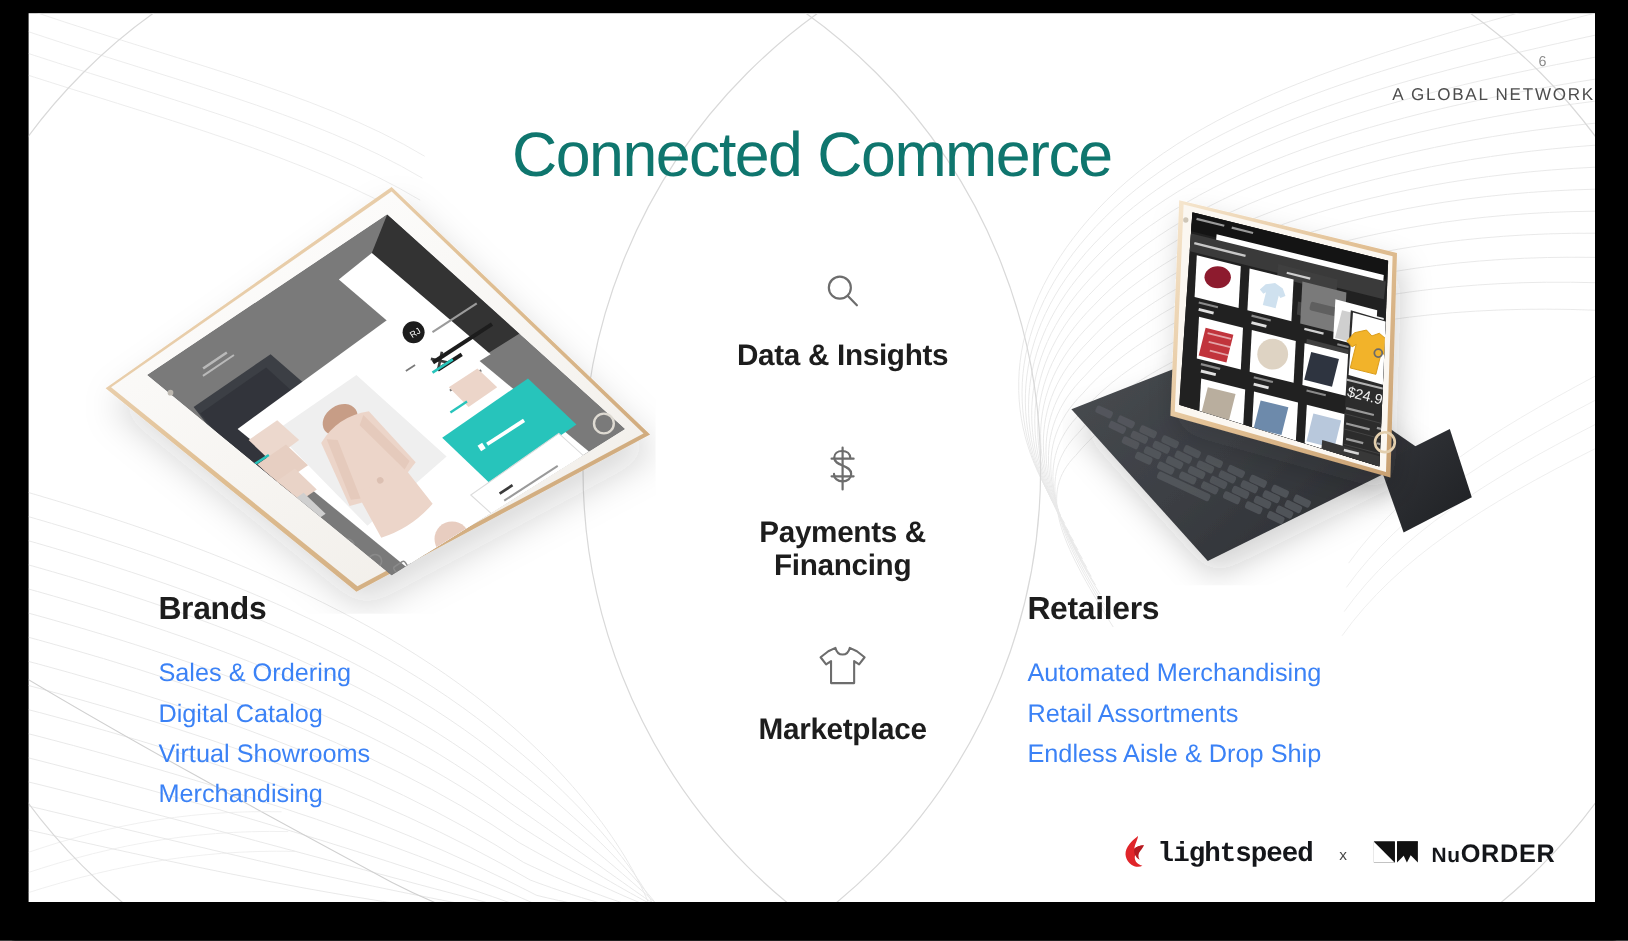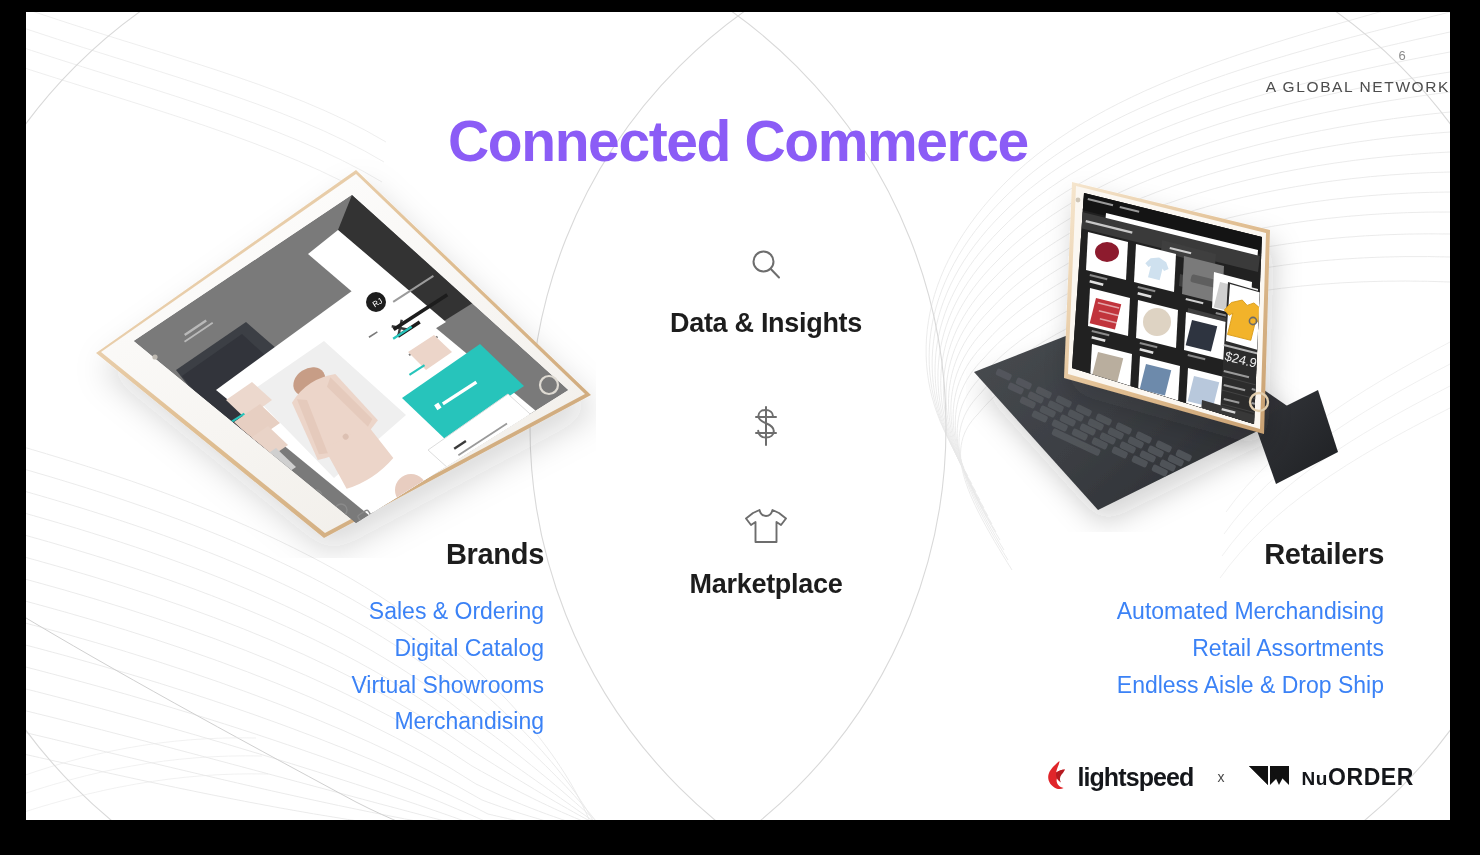--- a/index.html
+++ b/index.html
@@ -39,59 +39,59 @@
 
   
   .eyebrow {
     position: absolute; top: 66px; left: 0; width: 100%;
     text-align: right;
     font-size: 15.5px; letter-spacing: 1.6px; color: #4d4d4d;
   }
   .title {
     position: absolute; top: 96px; left: 0; width: 100%;
     text-align: center;
-    font-size: 57px; font-weight: bold; color: #8b5cf6;
+    font-size: 57px; font-weight: normal; color: #0f766e;
     letter-spacing: -1.4px;
   }
 
   
   .pillars {
     position: absolute; left: 540px; top: 228px; width: 400px;
     text-align: center;
   }
   .pillar { margin-bottom: 0; }
   .pillar .glyph {
     height: 50px; display: flex; align-items: center; justify-content: center;
   }
   .pillar .plabel {
     font-size: 27px; font-weight: bold; color: #1d1d1d;
     line-height: 1.13; margin-top: 18px; letter-spacing: -.3px;
   }
   .pillar.p1 { margin-bottom: 62px; }
   .pillar.p2 { margin-bottom: 50px; }
 
   
-  .col { position: absolute; text-align: right; }
+  .col { position: absolute; text-align: left; }
   .col h2 {
     font-size: 29px; font-weight: bold; color: #1d1d1d;
     margin-bottom: 22px; letter-spacing: -.3px;
   }
   .col li {
     list-style: none;
     font-size: 23px; color: #3b82f6; line-height: 1.6;
   }
   .col-brands { left: 118px; top: 526px; width: 400px; }
   .col-retailers { left: 908px; top: 526px; width: 450px; }
 
   
   .logobar {
     position: absolute; right: 36px; bottom: 26px;
     display: flex; align-items: center; gap: 20px;
   }
-  .logo-ls { display: flex; align-items: center; gap: 6px; }
+  .logo-ls { display: flex; align-items: center; gap: 6px; font-family: Liberation Mono, monospace; }
   .logo-ls .ls-word {
     font-size: 25px; font-weight: bold; color: #14161a; letter-spacing: -.9px;
   }
   .logo-x { font-size: 14px; color: #4a4a4a; padding: 0 4px; }
   .logo-nu { display: flex; align-items: center; gap: 9px; }
   .logo-nu .nu-word {
     font-size: 23px; font-weight: bold; color: #14161a; letter-spacing: .6px;
   }
   .logo-nu .nu-word .lc { font-size: 19px; text-align: right; }
 
@@ -580,20 +580,24 @@
       <div class="glyph">
         <svg width="40" height="46" viewBox="0 0 40 46" aria-hidden="true">
           <g fill="none" stroke="#6d6d6d" stroke-width="2" stroke-linecap="round">
             <line x1="20" y1="4" x2="20" y2="42"></line>
             <path d="M27,13.5 C27,9.4 23.7,7 19.6,7 C15.5,7 12.4,9.4 12.4,13 C12.4,17 16,18.6 20,20.2 C24.2,21.9 27.8,23.6 27.8,27.9 C27.8,32 24.4,34.6 20,34.6 C15.6,34.6 12.2,32 12.2,27.8"></path>
             <line x1="10" y1="14" x2="30" y2="14"></line>
             <line x1="10" y1="30" x2="30" y2="30"></line>
           </g>
         </svg>
       </div>
+      <div class="plabel">
+        <span>Payments &amp;</span><br>
+        <span>Financing</span>
+      </div>
     </div>
 
     <div class="pillar p3">
       <div class="glyph">
         <svg width="48" height="42" viewBox="0 0 48 42" aria-hidden="true">
           <path d="M17.5,5 L11,8 L4,13.5 L9,20 L13.5,17 L13.5,37 L34.5,37 L34.5,17 L39,20 L44,13.5 L37,8 L30.5,5 C29.5,9.2 26.8,11 24,11 C21.2,11 18.5,9.2 17.5,5 Z" fill="none" stroke="#6d6d6d" stroke-width="1.9" stroke-linejoin="round"></path>
         </svg>
       </div>
       <div class="plabel">Marketplace</div>
     </div>

